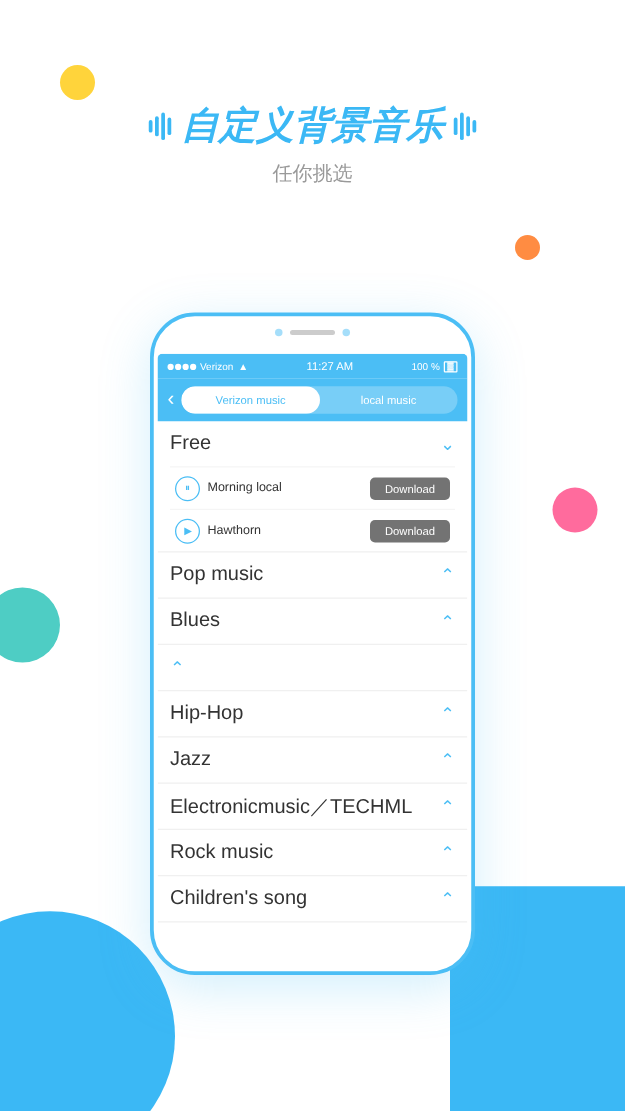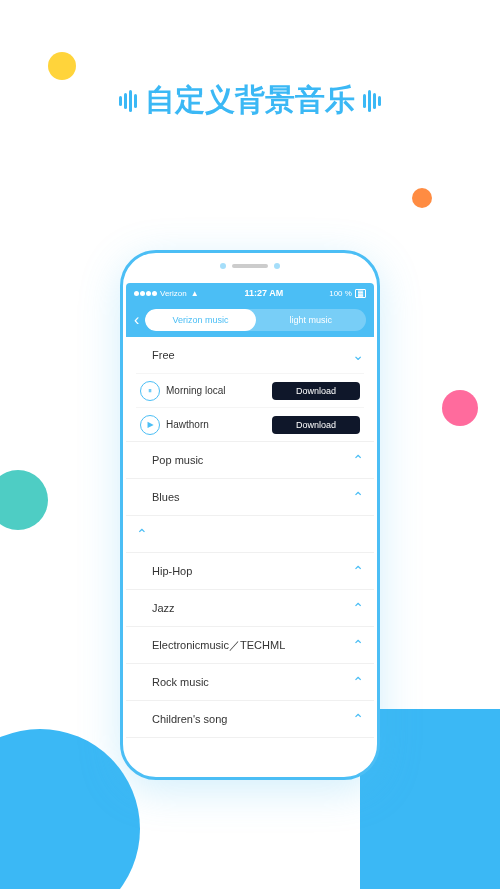--- a/index.html
+++ b/index.html
@@ -71,20 +71,21 @@
       text-align: center;
     }
     .header-title {
       font-size: 30px;
       font-weight: 600;
       color: #3BB8F5;
       display: flex;
       align-items: center;
       justify-content: center;
       gap: 8px;
+      font-style: italic;
     }
     .wave-icon {
       display: inline-flex;
       align-items: center;
       gap: 2px;
     }
     .wave-bar {
       display: inline-block;
       width: 3px;
       background: #3BB8F5;
@@ -166,21 +167,21 @@
       width: 5px; height: 5px;
       border-radius: 50%;
       background: #fff;
       margin-right: 1px;
     }
     .status-carrier { font-size: 8px; }
     .status-wifi {
       font-size: 8px;
       margin-left: 2px;
     }
-    .status-time { font-size: 9px; font-weight: 700; }
+    .status-time { font-size: 9px; font-weight: 400; }
     .status-right { display: flex; gap: 3px; font-size: 8px; }
 
     
     .nav-bar {
       background: #4BBEF5;
       height: 34px;
       display: flex;
       align-items: center;
       padding: 0 8px;
       gap: 6px;
@@ -222,23 +223,22 @@
       padding: 0 10px;
     }
     .category-header {
       display: flex;
       align-items: center;
       justify-content: space-between;
       height: 36px;
       cursor: pointer;
     }
     .category-name {
-      font-size: 11px;
+      font-size: 16px;
       color: #333;
-      margin-left: 16px;
     }
     .chevron-icon {
       font-size: 14px;
       color: #4BBEF5;
     }
     .song-row {
       display: flex;
       align-items: center;
       height: 34px;
       padding: 0 4px;
@@ -251,26 +251,26 @@
       display: flex; align-items: center; justify-content: center;
       margin-right: 6px;
       flex-shrink: 0;
     }
     .song-name {
       font-size: 10px;
       color: #333;
       flex: 1;
     }
     .download-btn {
-      background: #0f172a;
+      background: #737373;
       color: #fff;
       border: none;
       border-radius: 4px;
       font-size: 9px;
-      padding: 4px 24px;
+      padding: 4px 12px;
       cursor: pointer;
     }
   </style>
 </head>
 <body>
 
 <div class="bg-circle-yellow"></div>
 <div class="bg-circle-orange"></div>
 <div class="bg-circle-pink"></div>
 <div class="bg-circle-teal"></div>
@@ -287,20 +287,21 @@
       <span class="wave-bar" style="height:14px"></span>
     </span>
     <span>自定义背景音乐</span>
     <span class="wave-icon">
       <span class="wave-bar" style="height:14px"></span>
       <span class="wave-bar" style="height:22px"></span>
       <span class="wave-bar" style="height:16px"></span>
       <span class="wave-bar" style="height:10px"></span>
     </span>
   </div>
+  <div class="header-subtitle">任你挑选</div>
 </div>
 
 <div class="phone-container">
   <div class="phone-outer">
 
     <div class="phone-top-bar">
       <div class="phone-dot"></div>
       <div class="phone-speaker"></div>
       <div class="phone-dot"></div>
     </div>
@@ -319,21 +320,21 @@
         <div class="status-right">
           <span>100 %</span>
           <span style="border:1px solid #fff;border-radius:1px;padding:0 2px;font-size:7px;">▓</span>
         </div>
       </div>
 
       <div class="nav-bar">
         <span class="nav-back">‹</span>
         <div class="nav-tabs">
           <div class="nav-tab active">Verizon music</div>
-          <div class="nav-tab">light music</div>
+          <div class="nav-tab">local music</div>
         </div>
       </div>
 
       <div class="music-list" id="music-list">
       <div class="category-item">
             <div class="category-header">
               <span class="category-name">Free</span>
               <span class="chevron-icon">⌄</span>
             </div>
             <div class="song-row">

